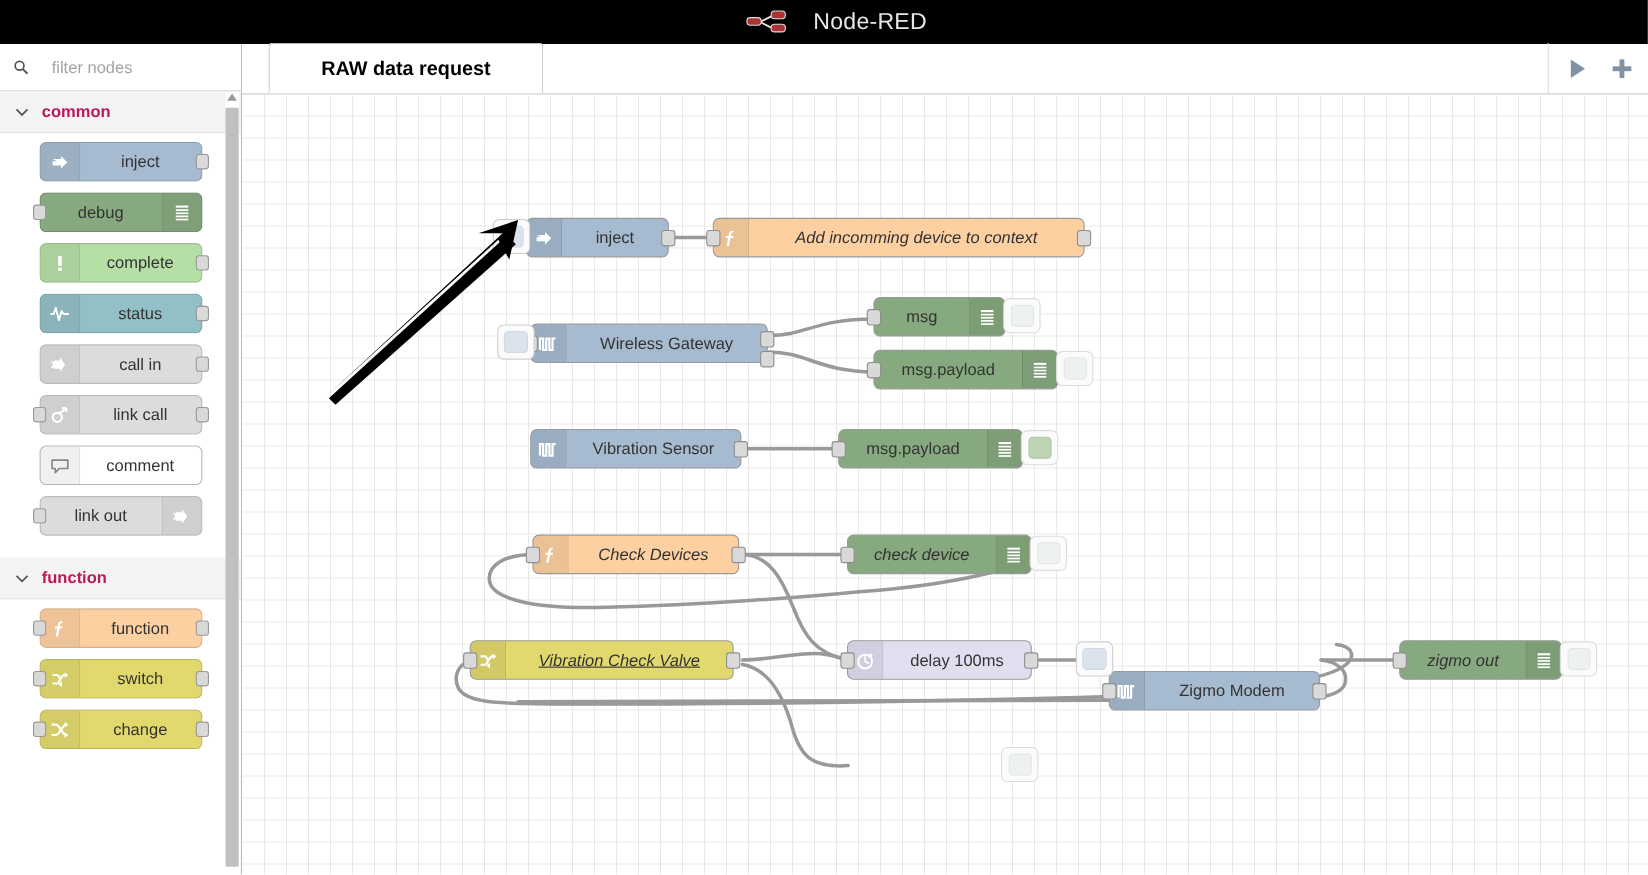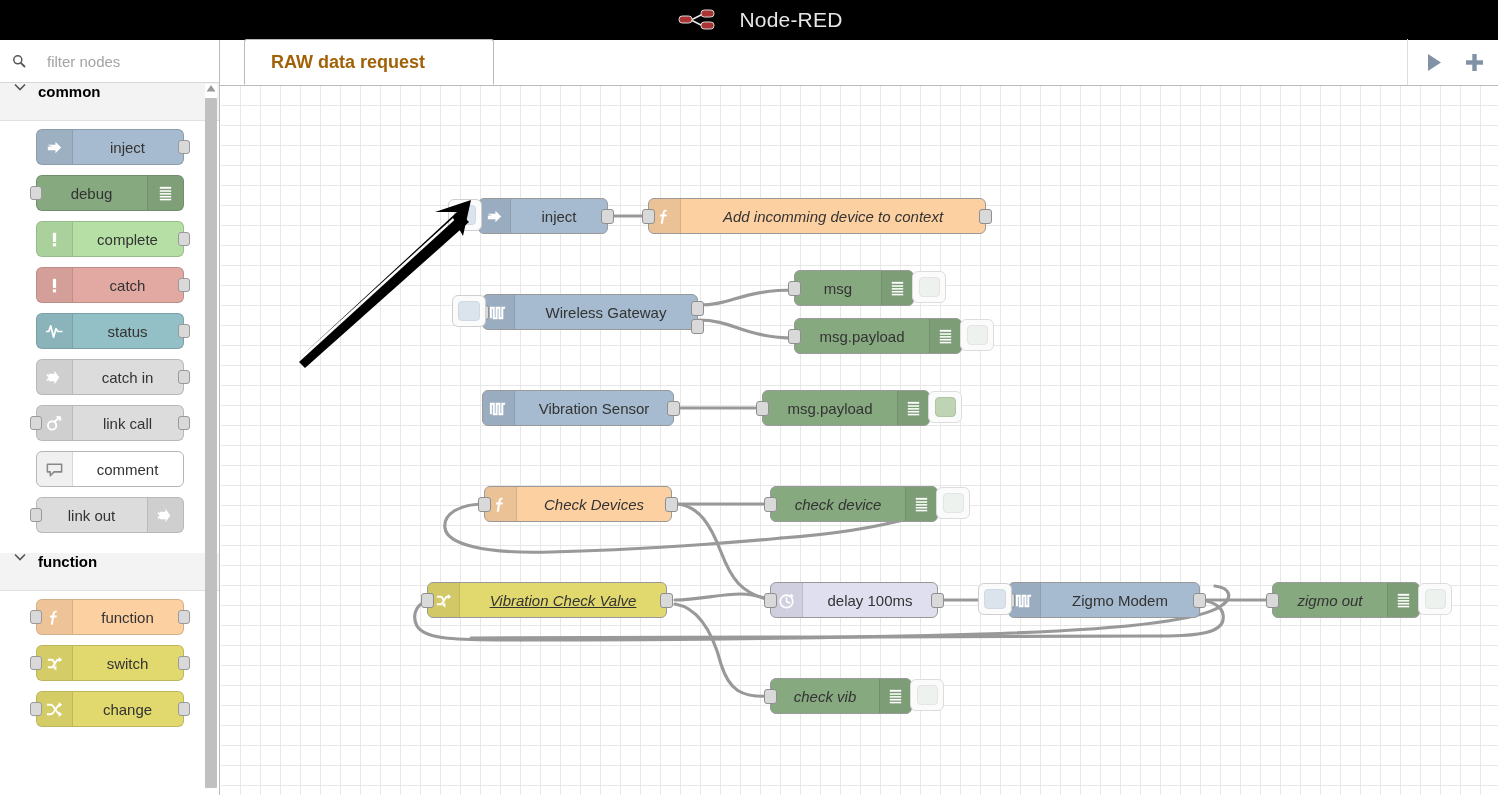--- a/index.html
+++ b/index.html
@@ -49,23 +49,23 @@
     font-size: 15px; color: #999;
     font-family: "Liberation Sans", sans-serif;
     width: 170px; background: transparent;
   }
   #palette-search-input::placeholder { color: #a4a4a4; }
 
   .cat-header {
     height: 38px;
     background: #f3f3f3;
     border-bottom: 1px solid #e0e0e0;
-    display: flex; 
+    display: flex; align-items: center;
     padding-left: 14px;
-    font-weight: bold; font-size: 15px; color: #000000;
+    font-weight: bold; font-size: 15px; color: #be185d;
   }
   .cat-header .chev { margin-right: 12px; display: block; }
   .cat-body { padding: 8px 0 10px 0; background: #fff; }
 
   
   .pnode {
     position: relative;
     margin: 0 auto 10px auto;
     width: 148px; height: 36px;
     border-radius: 6px;
@@ -127,23 +127,24 @@
   #tab-raw {
     margin-left: 24px;
     height: 46px;
     min-width: 250px;
     padding: 0 26px;
     background: #fff;
     border: 1px solid #bbb;
     border-bottom: 1px solid #fff;
     border-radius: 3px 3px 0 0;
     display: flex; align-items: center;
-    font-size: 18px; font-weight: bold; color: #a16207;
+    font-size: 18px; font-weight: bold; color: #000000;
     position: relative; z-index: 3;
     cursor: pointer;
+    justify-content: center;
   }
   #tab-actions {
     margin-left: auto;
     display: flex; align-items: center;
     height: 46px;
     border-left: 1px solid #ddd;
     padding: 0 14px 0 18px;
     gap: 22px;
   }
   .tb-btn { cursor: pointer; display: flex; align-items: center; }
@@ -292,47 +293,37 @@
         <div class="pnode" style="background: rgb(181, 223, 165);">
           <span class="picon">
             <svg width="19" height="19" viewBox="0 0 20 20">
               <rect x="8.3" y="3" width="3.4" height="9.5" fill="#fff"></rect>
               <rect x="8.3" y="14" width="3.4" height="3.2" fill="#fff"></rect>
             </svg>
           </span>
           <span class="plabel">complete</span>
           <span class="port out"></span>
         </div>
-        <div class="pnode" style="background: rgb(226, 169, 162);">
-          <span class="picon">
-            <svg width="19" height="19" viewBox="0 0 20 20">
-              <rect x="8.3" y="3" width="3.4" height="9.5" fill="#fff"></rect>
-              <rect x="8.3" y="14" width="3.4" height="3.2" fill="#fff"></rect>
-            </svg>
-          </span>
-          <span class="plabel">catch</span>
-          <span class="port out"></span>
-        </div>
         <div class="pnode" style="background: rgb(147, 191, 198);">
           <span class="picon">
             <svg width="19" height="19" viewBox="0 0 20 20">
               <path d="M1 10h3l2-6 3 12 2.5-9 2 3h5" fill="none" stroke="#fff" stroke-width="1.8" stroke-linejoin="round"></path>
             </svg>
           </span>
           <span class="plabel">status</span>
           <span class="port out"></span>
         </div>
         <div class="pnode" style="background: rgb(220, 220, 220);">
           <span class="picon">
             <svg width="19" height="19" viewBox="0 0 20 20">
               <path d="M4 6h6V3l5 7-5 7v-3H4V6z" fill="#fff"></path>
               <path d="M2 7l3 3-3 3" fill="none" stroke="#fff" stroke-width="1.6"></path>
             </svg>
           </span>
-          <span class="plabel">catch in</span>
+          <span class="plabel">call in</span>
           <span class="port out"></span>
         </div>
         <div class="pnode" style="background: rgb(220, 220, 220);">
           <span class="picon">
             <svg width="19" height="19" viewBox="0 0 20 20">
               <circle cx="7.5" cy="12" r="4.4" fill="none" stroke="#fff" stroke-width="2"></circle>
               <path d="M9 9 L16 3 M16 3 h-4 M16 3 v4" stroke="#fff" stroke-width="2" fill="none"></path>
             </svg>
           </span>
           <span class="plabel">link call</span>
@@ -606,21 +597,21 @@
           <svg width="19" height="19" viewBox="0 0 20 20">
             <circle cx="10" cy="11" r="6.6" fill="none" stroke="#fff" stroke-width="1.8"></circle>
             <path d="M10 11 L10 6.8 M10 11 L13.2 12.6" stroke="#fff" stroke-width="1.6" fill="none" stroke-linecap="round"></path>
             <path d="M14.4 3.6 L16.8 6" stroke="#fff" stroke-width="1.8"></path>
           </svg>
         </span>
         <span class="flabel">delay 100ms</span>
         <span class="fport" style="left:-7px;top:50%;margin-top:-7.5px"></span>
         <span class="fport" style="right:-7px;top:50%;margin-top:-7.5px"></span>
       </div>
-      <div class="fnode" style="left: 787px; top: 496px; width: 192px; background: rgb(166, 187, 207);">
+      <div class="fnode" style="left: 787px; top: 524px; width: 192px; background: rgb(166, 187, 207);">
         <span class="ficon">
           <svg width="19" height="19" viewBox="0 0 20 20">
             <path d="M2 16V5h3v11h3V5h3v11h3V5h3" fill="none" stroke="#fff" stroke-width="2.1"></path>
           </svg>
         </span>
         <span class="flabel">Zigmo Modem</span>
         <span class="fport" style="left:-7px;top:50%;margin-top:-7.5px"></span>
         <span class="fport" style="right:-7px;top:50%;margin-top:-7.5px"></span>
       </div>
       <div class="btnpad" style="left: 757px; top: 497px;">
@@ -635,33 +626,20 @@
             <rect x="4" y="9.6" width="12" height="1.6" fill="#fff"></rect>
             <rect x="4" y="12.6" width="12" height="1.6" fill="#fff"></rect>
             <rect x="4" y="15.6" width="12" height="1.6" fill="#fff"></rect>
           </svg>
         </span>
         <span class="fport" style="left:-7px;top:50%;margin-top:-7.5px"></span>
       </div>
       <div class="dbgpad" style="left: 1197px; top: 497px;">
         <span class="inner"></span>
       </div>
-      <div class="fnode italic" style="left: 549px; top: 592px; width: 142px; background: rgb(135, 169, 128);">
-        <span class="flabel">check vib</span>
-        <span class="ficon r">
-          <svg width="19" height="19" viewBox="0 0 20 20">
-            <rect x="4" y="3" width="12" height="2" fill="#fff"></rect>
-            <rect x="4" y="6.6" width="12" height="1.6" fill="#fff"></rect>
-            <rect x="4" y="9.6" width="12" height="1.6" fill="#fff"></rect>
-            <rect x="4" y="12.6" width="12" height="1.6" fill="#fff"></rect>
-            <rect x="4" y="15.6" width="12" height="1.6" fill="#fff"></rect>
-          </svg>
-        </span>
-        <span class="fport" style="left:-7px;top:50%;margin-top:-7.5px"></span>
-      </div>
       <div class="dbgpad" style="left: 689px; top: 593px;">
         <span class="inner"></span>
       </div>
     </div>
 
   <svg id="arrow-annotation" width="1277" height="709">
     <path d="M76,274 L236,126 L214,126 L250,114 L242,150 L232,132 Z" fill="#000"></path>
     <path d="M78,276 L240,128 L248,136 L84,282 Z" fill="#000"></path>
   </svg>
 </div>

